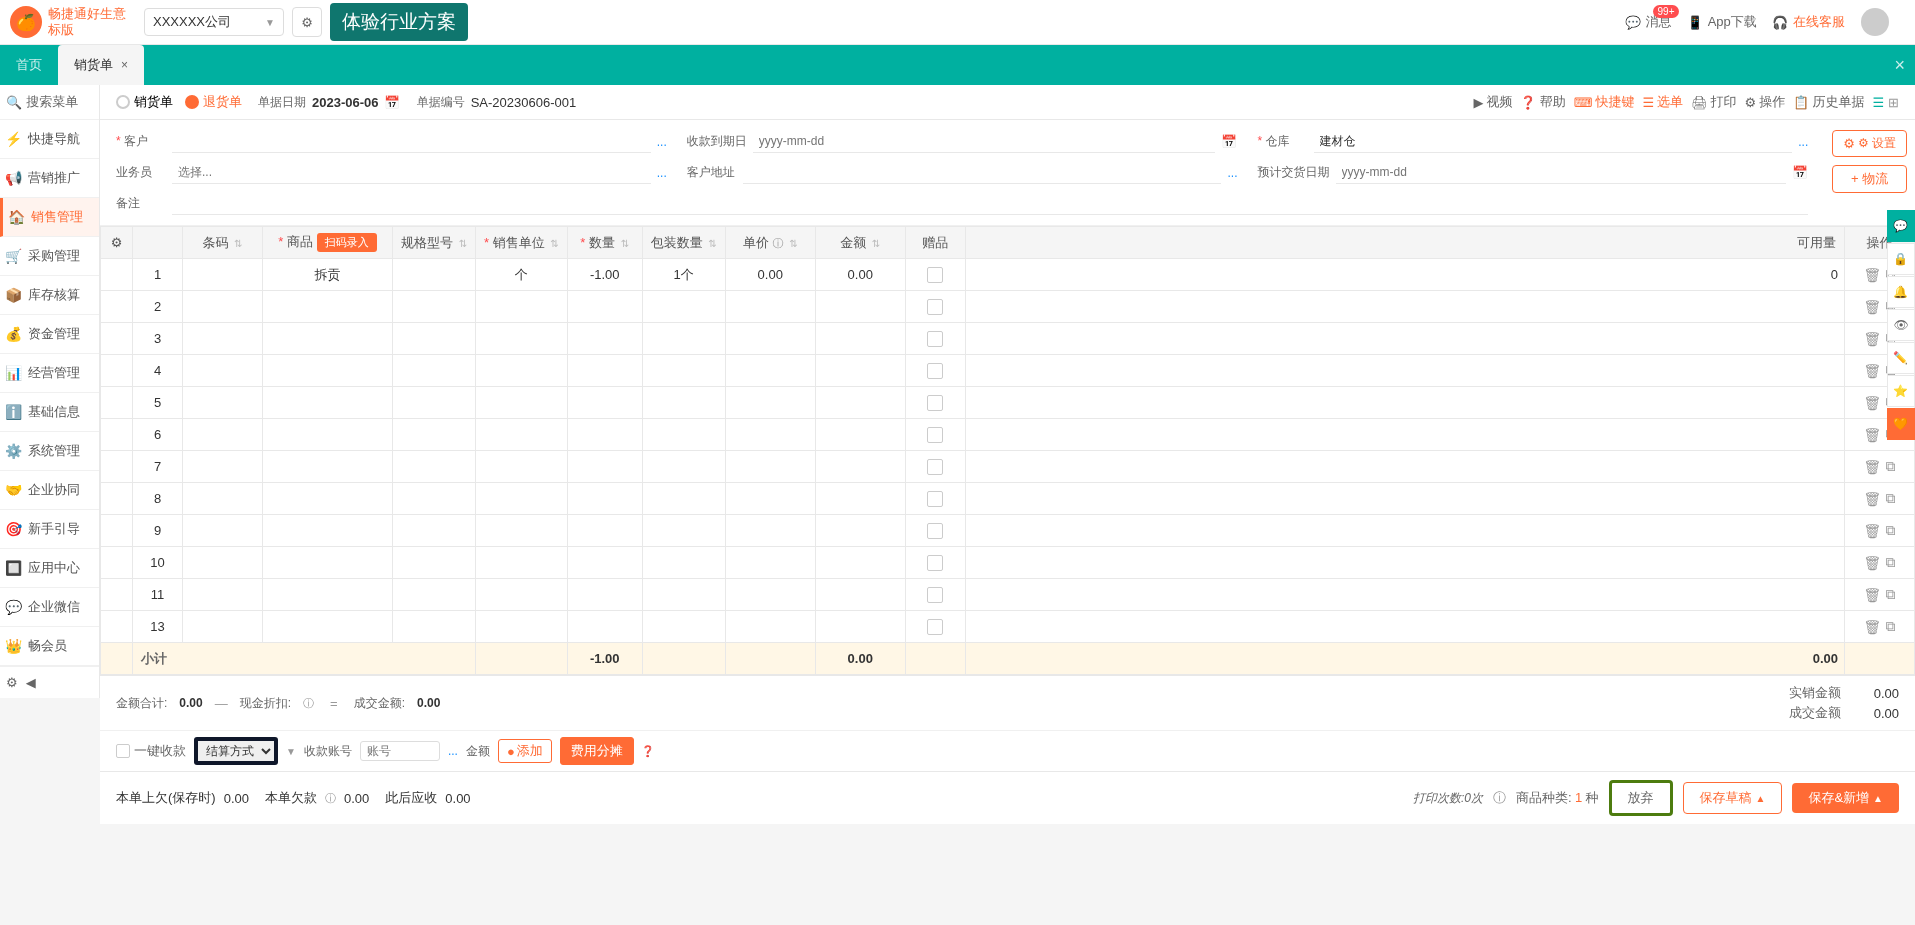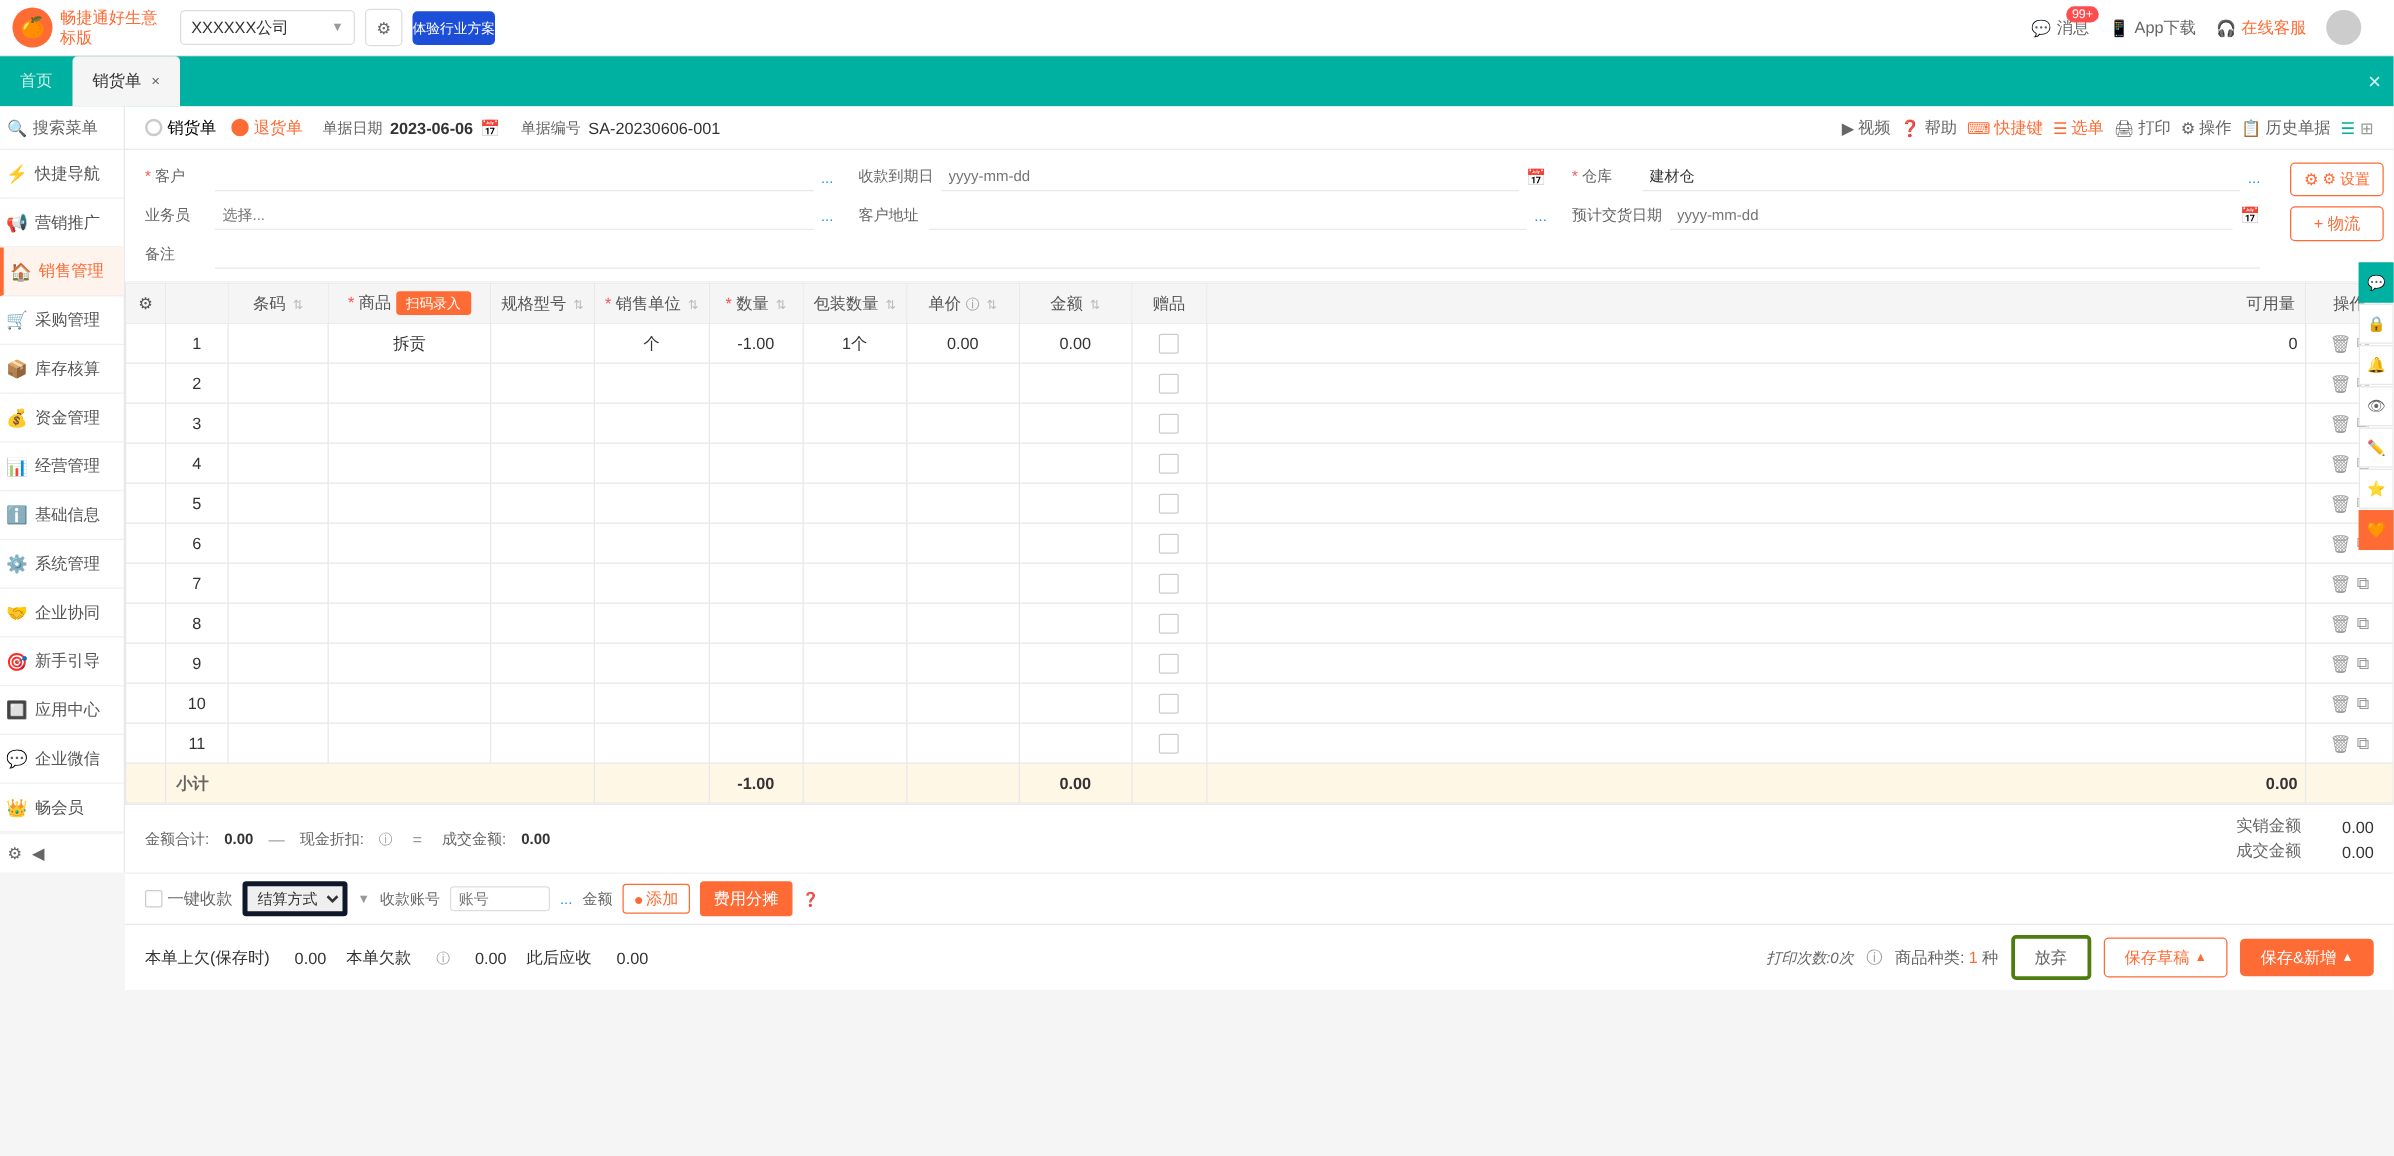--- a/index.html
+++ b/index.html
@@ -7,21 +7,21 @@
 
     
     .top-bar { height: 45px; background: #fff; display: flex; align-items: center; padding: 0 10px; border-bottom: 1px solid #e8e8e8; gap: 8px; }
     .brand-logo { display: flex; align-items: center; gap: 6px; margin-right: 10px; }
     .brand-icon { width: 32px; height: 32px; background: #ff6b35; border-radius: 50%; display: flex; align-items: center; justify-content: center; color: white; font-size: 16px; }
     .brand-text { font-size: 11px; color: #ff6b35; line-height: 1.2; }
     .company-selector { display: flex; align-items: center; gap: 4px; border: 1px solid #ddd; border-radius: 4px; padding: 4px 8px; cursor: pointer; min-width: 140px; }
     .company-name { font-size: 13px; color: #333; flex: 1; }
     .chevron-down { color: #999; font-size: 10px; }
     .gear-btn { width: 30px; height: 30px; border: 1px solid #ddd; border-radius: 4px; display: flex; align-items: center; justify-content: center; cursor: pointer; color: #666; }
-    .trial-btn { background: #1d4ed8; color: white; border: none; border-radius: 4px; padding: 6px 0; cursor: pointer; font-size: 11px; }
+    .trial-btn { background: #0f766e; color: white; border: none; border-radius: 4px; padding: 6px 12px; cursor: pointer; font-size: 19px; }
     .top-right { margin-left: auto; display: flex; align-items: center; gap: 16px; }
     .msg-btn { display: flex; align-items: center; gap: 4px; cursor: pointer; color: #666; position: relative; }
     .badge { background: #ff4d4f; color: white; border-radius: 10px; padding: 1px 5px; font-size: 10px; position: absolute; top: -8px; right: -8px; }
     .app-btn { display: flex; align-items: center; gap: 4px; cursor: pointer; color: #666; }
     .service-btn { display: flex; align-items: center; gap: 4px; cursor: pointer; color: #ff6b35; }
     .avatar { width: 28px; height: 28px; background: #ccc; border-radius: 50%; }
     .avatar-name { color: #666; font-size: 13px; }
 
     
     .nav-tabs { height: 40px; background: #00b0a0; display: flex; align-items: center; padding: 0; }
@@ -89,21 +89,21 @@
     .one-key-pay { display: flex; align-items: center; gap: 4px; cursor: pointer; color: #666; font-size: 12px; }
     .checkbox-sm { width: 14px; height: 14px; border: 1px solid #ccc; border-radius: 2px; }
     .select-sm { border: 4px solid #0f172a; border-radius: 3px; padding: 2px 4px; font-size: 12px; color: #333; min-width: 60px; }
     .input-sm { border: 1px solid #ddd; border-radius: 3px; padding: 2px 6px; font-size: 12px; color: #333; width: 80px; }
     .add-btn { background: #fff; border: 1px solid #ff6b35; color: #ff6b35; border-radius: 3px; padding: 2px 8px; cursor: pointer; font-size: 12px; display: flex; align-items: center; gap: 2px; }
     .expense-btn { background: #fff; border: 1px solid #ff6b35; color: #ff6b35; border-radius: 3px; padding: 4px 10px; cursor: pointer; font-size: 12px; }
     .expense-active { background: #ff6b35; color: white; }
 
     
     .bottom-bar { background: #fff; border-top: 1px solid #e8e8e8; padding: 8px 16px; display: flex; align-items: center; gap: 16px; }
-    .bottom-stat { display: flex; align-items: center; gap: 20px; font-size: 12px; color: #666; }
+    .bottom-stat { display: flex; align-items: center; gap: 8px; font-size: 12px; color: #666; }
     .bottom-stat span { color: #333; }
     .bottom-right { margin-left: auto; display: flex; align-items: center; gap: 10px; }
     .print-count { font-size: 12px; color: #666; font-style: italic; }
     .product-type { font-size: 12px; color: #666; }
     .product-count { color: #ff6b35; }
     .abandon-btn { border: 3px solid #4d7c0f; background: #fff; color: #666; border-radius: 4px; padding: 6px 16px; cursor: pointer; font-size: 13px; }
     .save-draft-btn { border: 1px solid #ff6b35; background: #fff; color: #ff6b35; border-radius: 4px; padding: 6px 16px; cursor: pointer; font-size: 13px; display: flex; align-items: center; gap: 4px; }
     .save-new-btn { background: #ff6b35; color: white; border: none; border-radius: 4px; padding: 6px 16px; cursor: pointer; font-size: 13px; display: flex; align-items: center; gap: 4px; }
     .btn-chevron { font-size: 10px; }
     .summary-line { display: flex; align-items: center; justify-content: flex-end; gap: 8px; font-size: 12px; color: #666; }
@@ -623,20 +623,42 @@
                 <td>
                   <div class="action-icons">
                     <span class="action-icon">🗑</span>
                     <span class="action-icon">⧉</span>
                   </div>
                 </td>
               </tr>
             <tr>
                 <td></td>
                 <td class="row-num">11</td>
+                <td></td>
+                <td></td>
+                <td></td>
+                <td></td>
+                <td></td>
+                <td></td>
+                <td></td>
+                <td></td>
+                <td>
+                  <div class="checkbox-cell"></div>
+                </td>
+                <td></td>
+                <td>
+                  <div class="action-icons">
+                    <span class="action-icon">🗑</span>
+                    <span class="action-icon">⧉</span>
+                  </div>
+                </td>
+              </tr>
+            <tr>
+                <td></td>
+                <td class="row-num">13</td>
                 <td></td>
                 <td></td>
                 <td></td>
                 <td></td>
                 <td></td>
                 <td></td>
                 <td></td>
                 <td></td>
                 <td>
                   <div class="checkbox-cell"></div>

